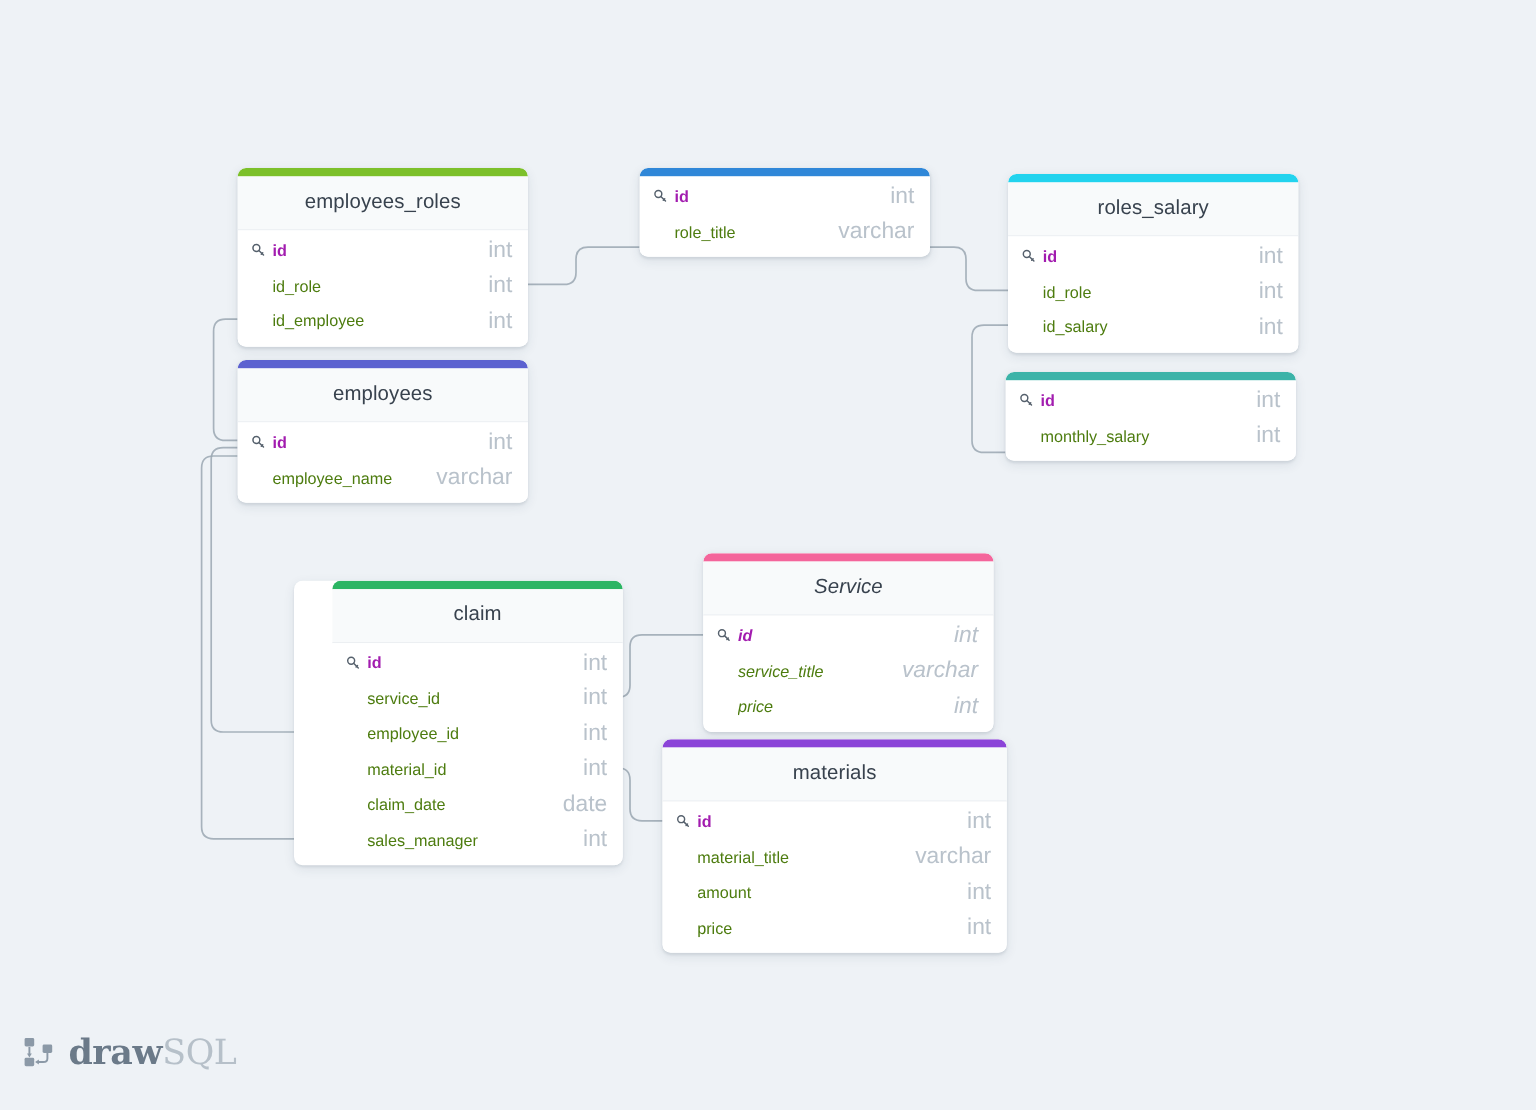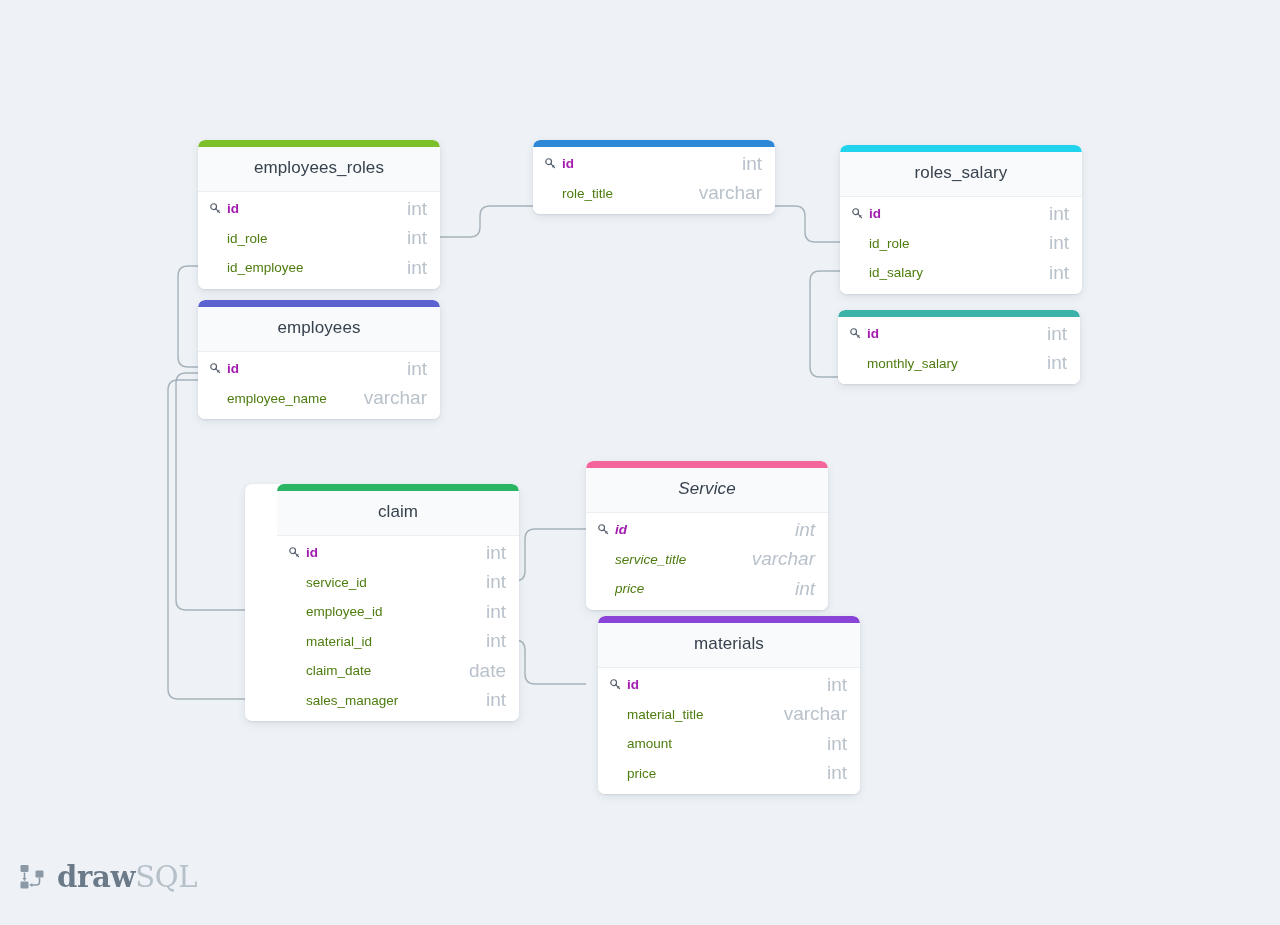--- a/index.html
+++ b/index.html
@@ -342,21 +342,21 @@
             <span class="col-name">service_title</span>
             <span class="col-type">varchar</span>
           </div>
           <div class="col-row">
             <span class="col-key"></span>
             <span class="col-name">price</span>
             <span class="col-type">int</span>
           </div>
         </div>
       </div>
-      <div class="table-card" style="left: 598px; top: 616px; width: 262px;">
+      <div class="table-card" style="left: 552px; top: 616px; width: 287px;">
         <div class="accent-bar" style="background: rgb(139, 68, 216);"></div>
         <div class="table-title">materials</div>
         <div class="col-list">
           <div class="col-row is-pk">
             <span class="col-key">
               <span class="key-icon">
       <svg width="13" height="13" viewBox="0 0 14 14">
         <circle cx="5" cy="5" r="3.1" fill="none" stroke="#56616d" stroke-width="1.3"></circle>
         <path d="M7.2 7.2 L11.4 11.4" stroke="#56616d" stroke-width="1.3" stroke-linecap="round"></path>
         <path d="M9.4 10.6 L10.7 9.3" stroke="#56616d" stroke-width="1.3" stroke-linecap="round"></path>

